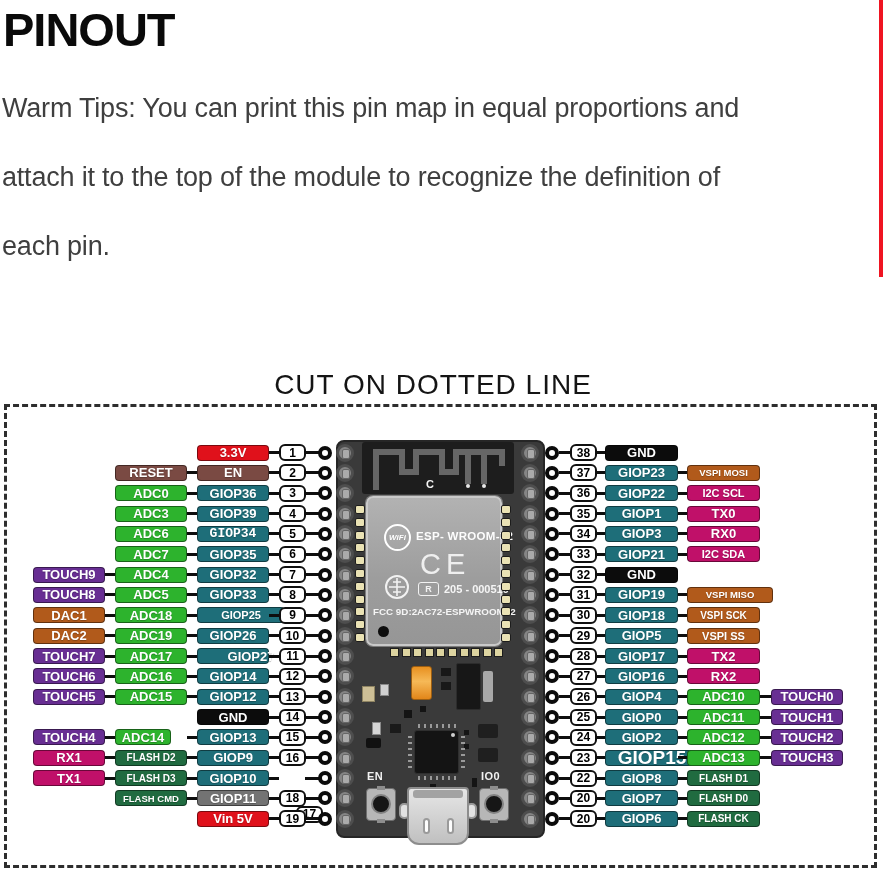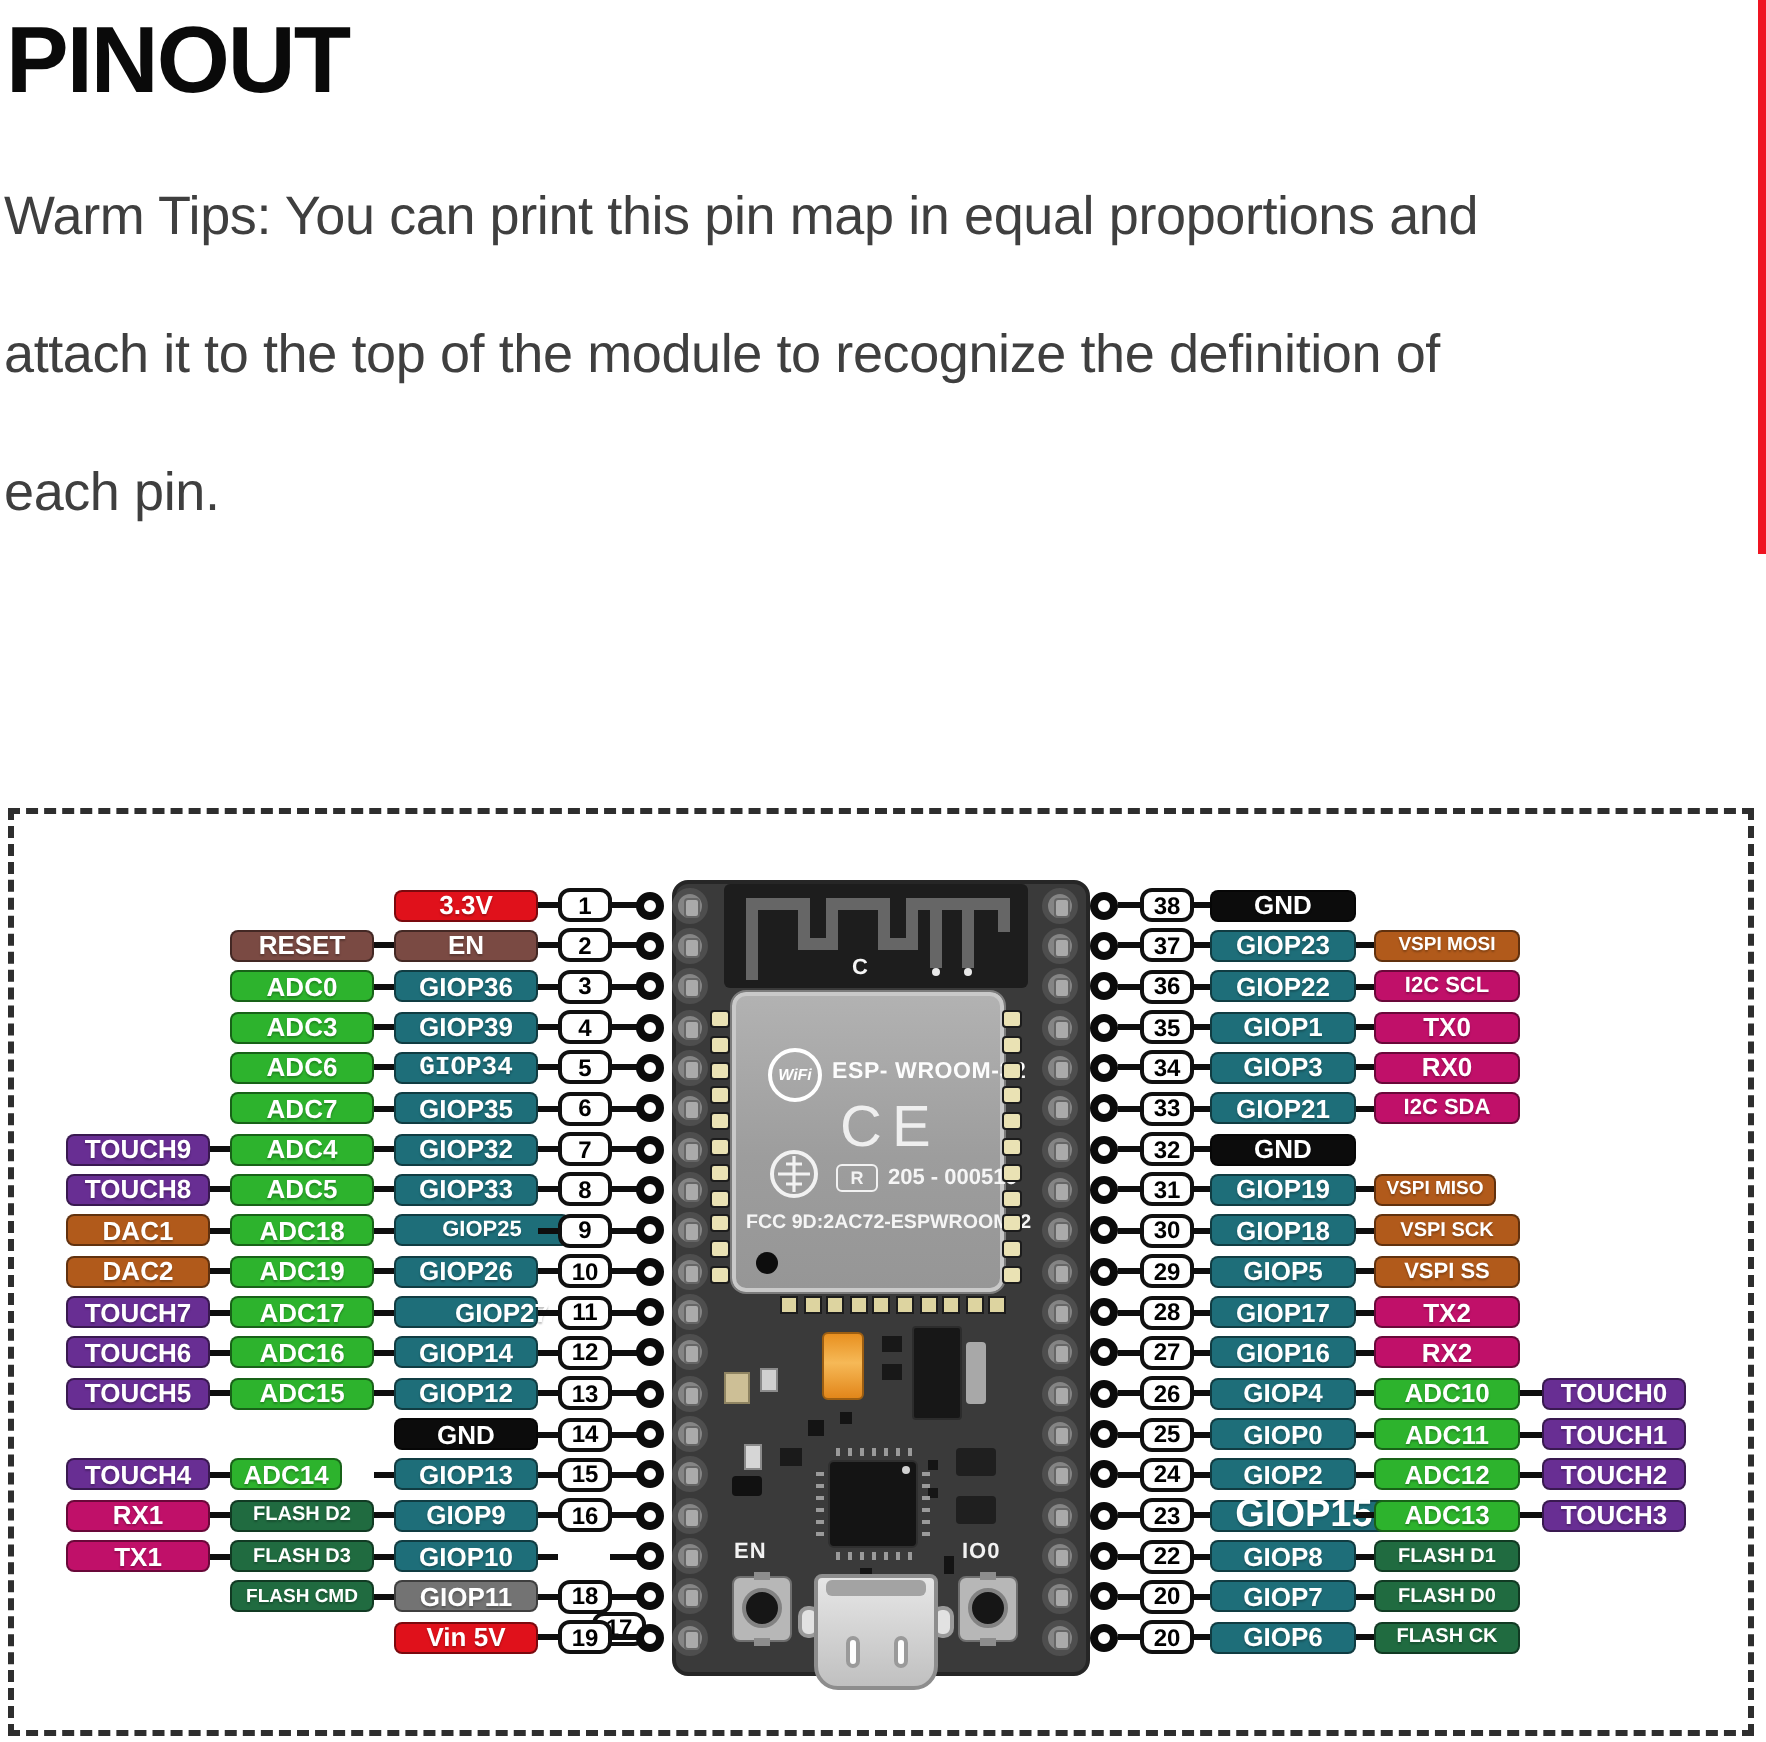--- a/index.html
+++ b/index.html
@@ -64,20 +64,21 @@
 <body>
 
 <div id="stage">
 
   <div class="abs page-title">PINOUT</div>
   <div class="abs warm-line" style="top:93px">Warm Tips: You can print this pin map in equal proportions and</div>
   <div class="abs warm-line" style="top:162px">attach it to the top of the module to recognize the definition of</div>
   <div class="abs warm-line" style="top:231px">each pin.</div>
   <div class="abs edge-strip"></div>
 
+  <div class="abs cut-label">CUT ON DOTTED LINE</div>
   <div class="abs cut-box"></div>
 
   <div class="abs board"></div>
   <div class="abs antenna-zone">
     <svg width="152" height="52">
       <path d="M 14,48 V 10 H 40 V 30 H 54 V 10 H 80 V 30 H 94 V 10 H 122 V 42 M 106,10 V 42 M 122,10 H 140 V 24" fill="none" stroke="#666" stroke-width="6"></path>
     </svg>
   </div>
   <div class="abs antenna-mark">C</div>
   <div class="abs antenna-dot" style="left:466px;top:484px"></div>
@@ -335,21 +336,21 @@
       <div class="pin-dot" style="left: 545px; top: 567.6px;"></div>
       <div class="tick" style="left: 559px; top: 573.1px; width: 11px;"></div>
       <div class="pin-num" style="left: 570px; top: 566.1px;">32</div>
       <div class="tick" style="left: 596px; top: 573.1px; width: 9px;"></div>
       <div class="pin-label" style="left: 605px; top: 566.6px; width: 73px; background: rgb(12, 12, 12); font-size: 13px;">GND</div>
       <div class="pin-dot" style="left: 545px; top: 587.95px;"></div>
       <div class="tick" style="left: 559px; top: 593.45px; width: 11px;"></div>
       <div class="pin-num" style="left: 570px; top: 586.45px;">31</div>
       <div class="tick" style="left: 596px; top: 593.45px; width: 9px;"></div>
       <div class="pin-label" style="left: 605px; top: 586.95px; width: 73px; background: rgb(30, 110, 121); font-size: 13px;">GIOP19</div>
-      <div class="pin-label" style="left: 687px; top: 586.95px; width: 61px; background: rgb(177, 90, 27); font-size: 9.5px;">VSPI MISO</div>
+      <div class="pin-label" style="left: 687px; top: 586.95px; width: 86px; background: rgb(177, 90, 27); font-size: 9.5px;">VSPI MISO</div>
       <div class="tick" style="left: 678px; top: 593.45px; width: 9px;"></div>
       <div class="pin-dot" style="left: 545px; top: 608.3px;"></div>
       <div class="tick" style="left: 559px; top: 613.8px; width: 11px;"></div>
       <div class="pin-num" style="left: 570px; top: 606.8px;">30</div>
       <div class="tick" style="left: 596px; top: 613.8px; width: 9px;"></div>
       <div class="pin-label" style="left: 605px; top: 607.3px; width: 73px; background: rgb(30, 110, 121); font-size: 13px;">GIOP18</div>
       <div class="pin-label" style="left: 687px; top: 607.3px; width: 73px; background: rgb(177, 90, 27); font-size: 10px;">VSPI SCK</div>
       <div class="tick" style="left: 678px; top: 613.8px; width: 9px;"></div>
       <div class="pin-dot" style="left: 545px; top: 628.65px;"></div>
       <div class="tick" style="left: 559px; top: 634.15px; width: 11px;"></div>

